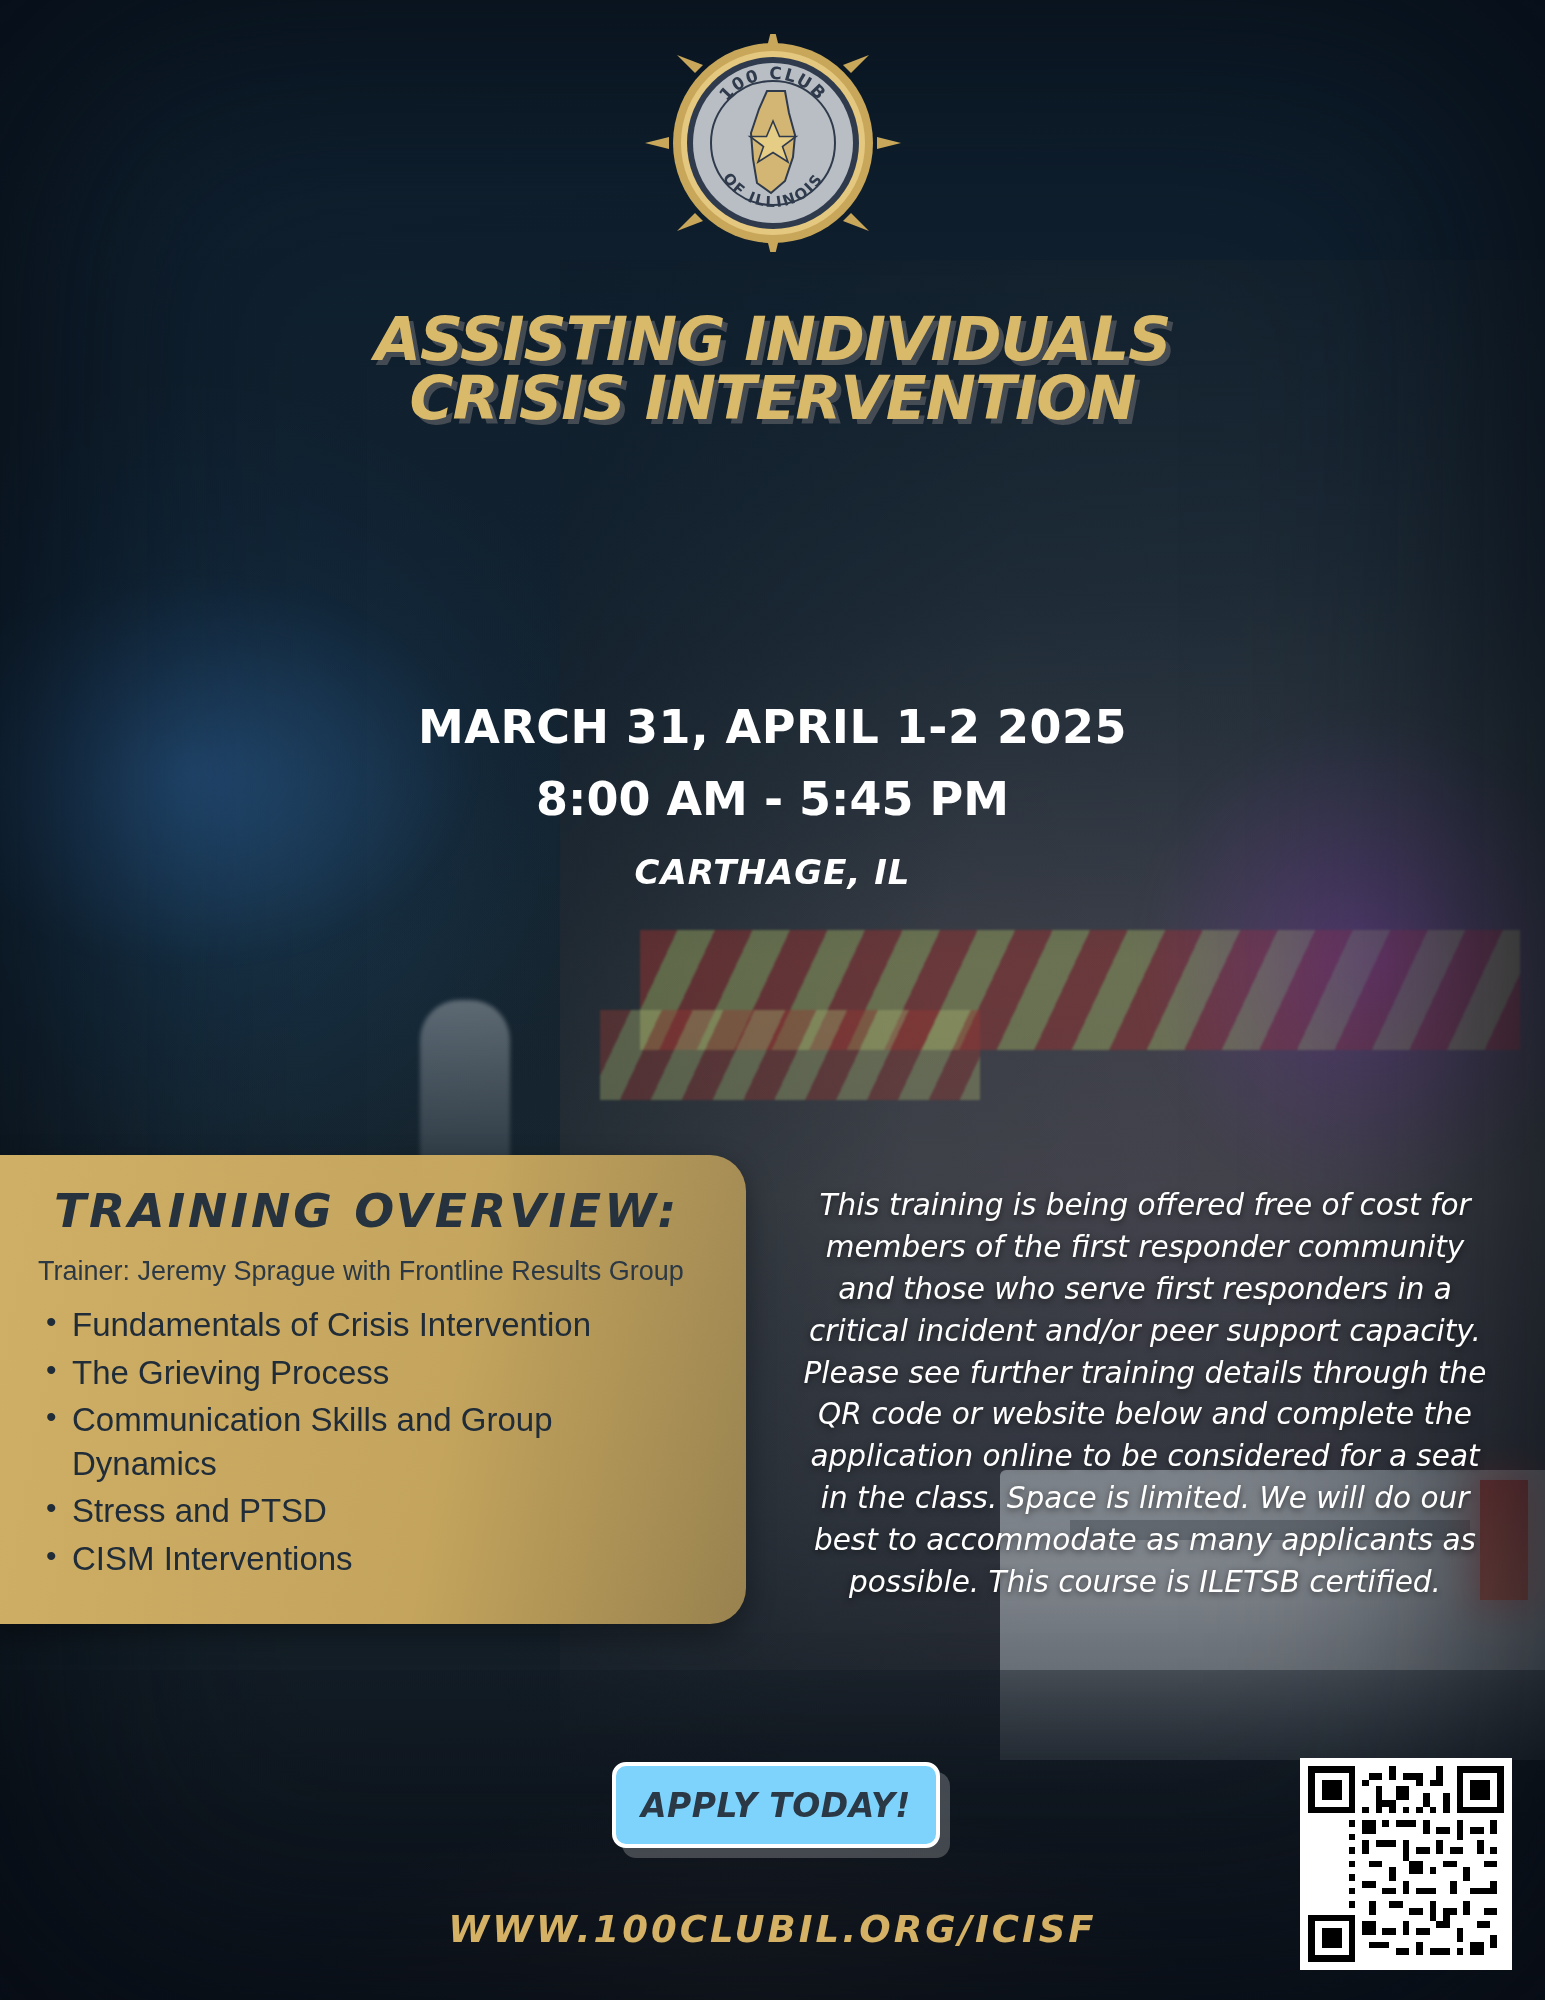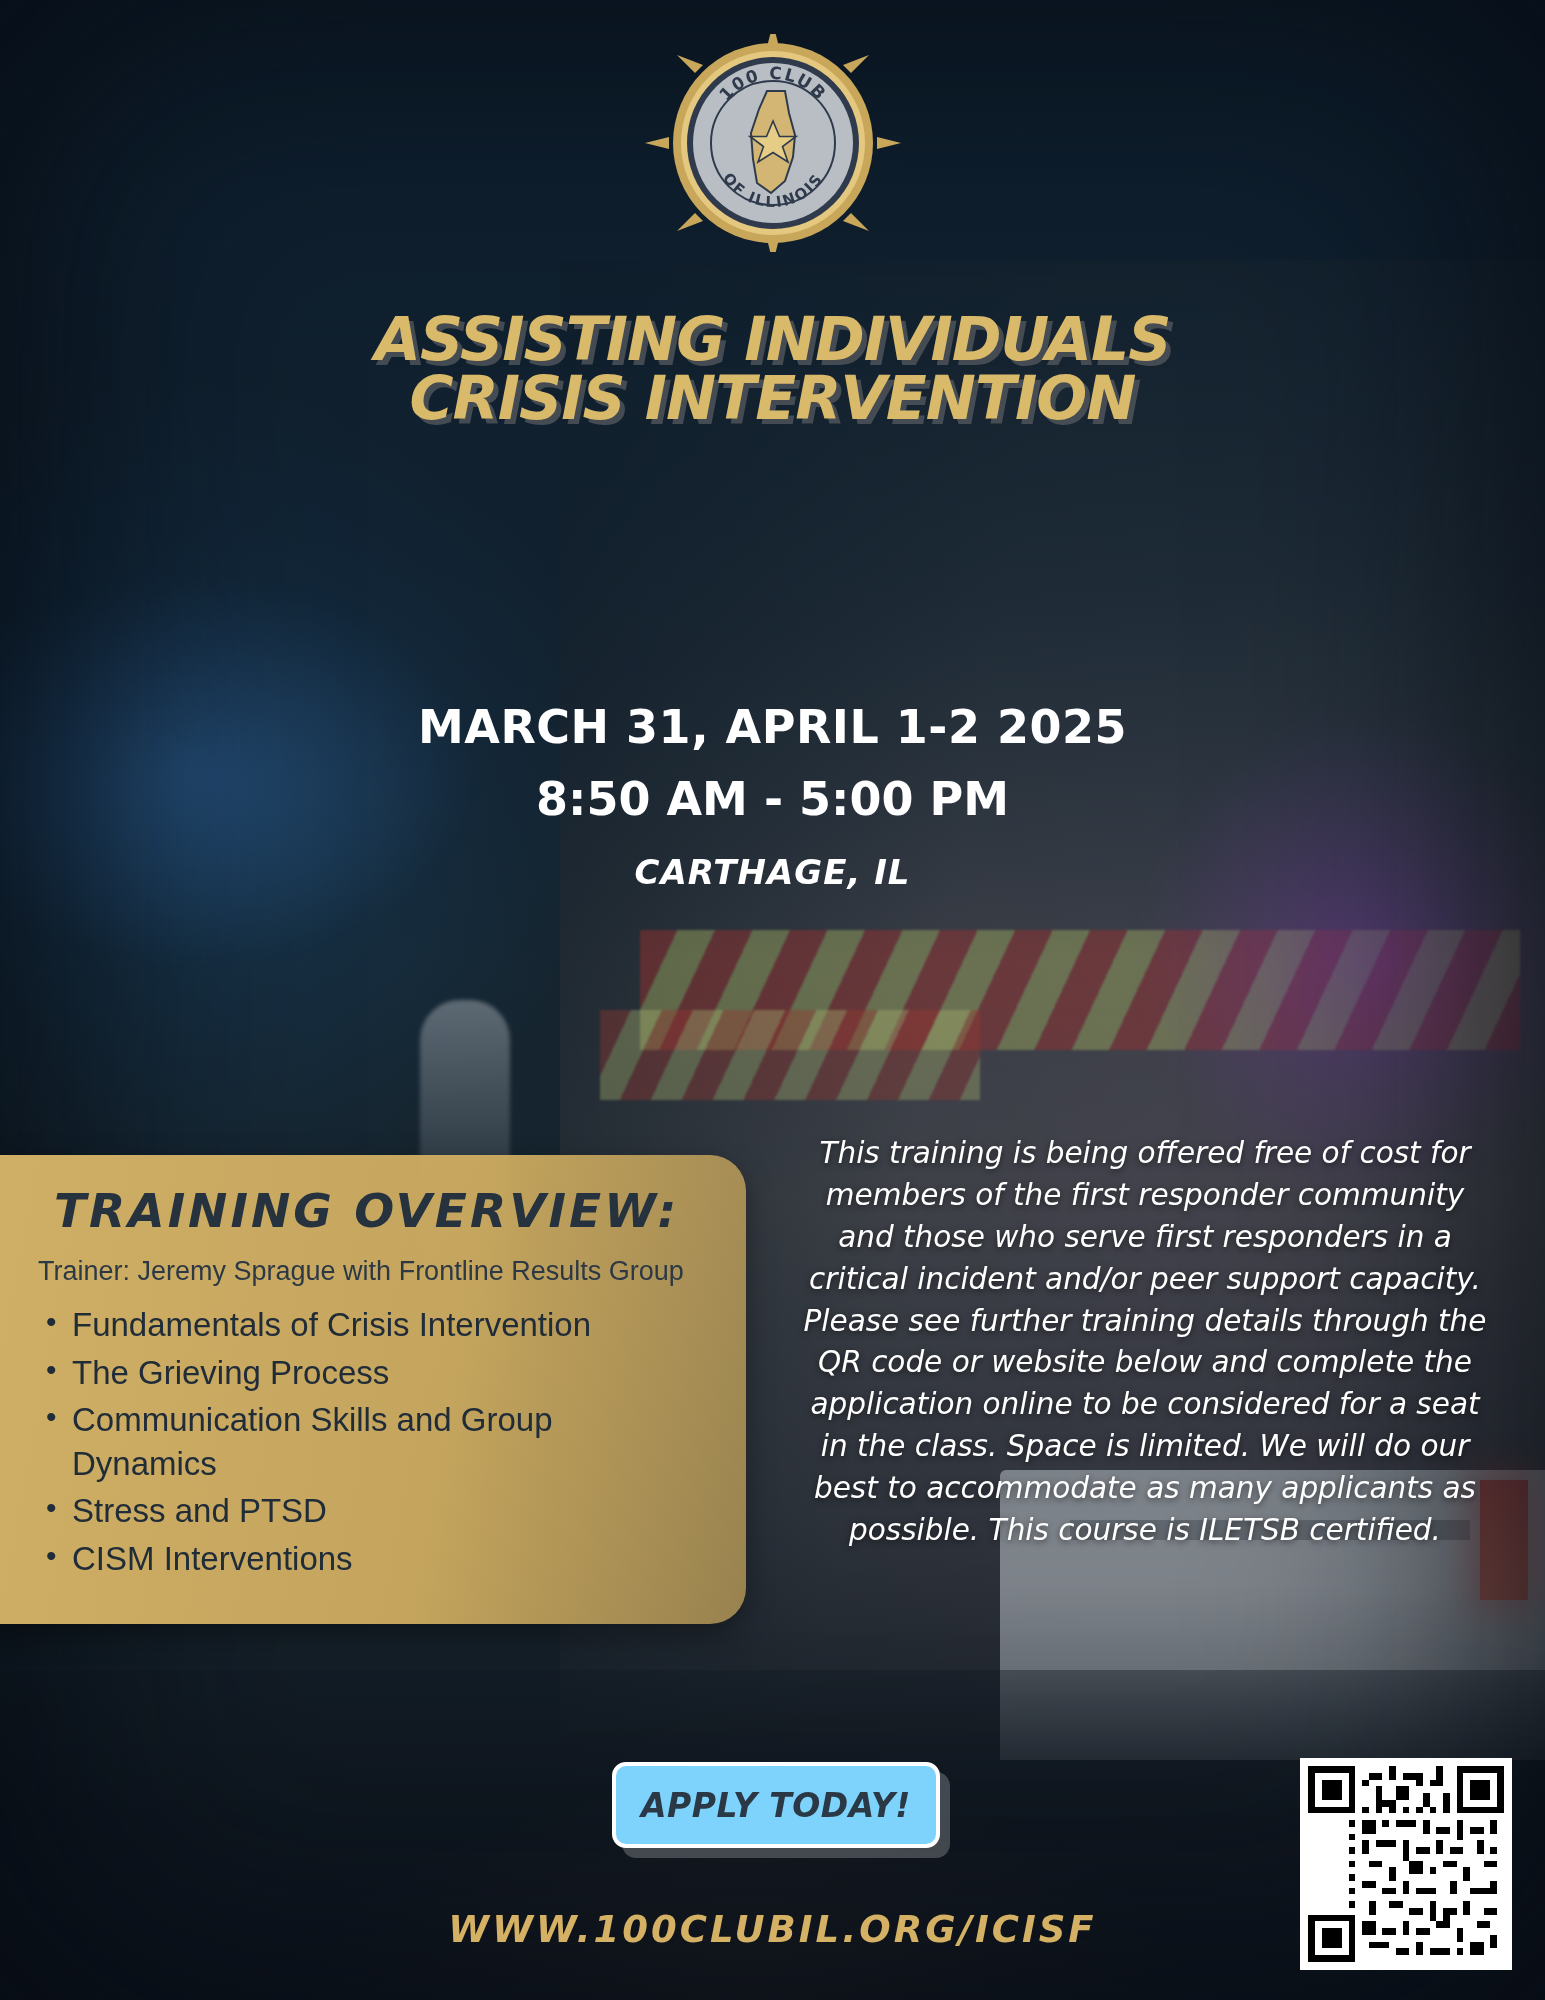--- a/index.html
+++ b/index.html
@@ -263,21 +263,21 @@
     position: absolute;
     left: -26px;
     top: -1px;
     font-size: 30px;
   }
 
   
   .rightcol {
     position: absolute;
     left: 800px;
-    top: 1133px;
+    top: 1185px;
     width: 690px;
     color: #ffffff;
     font-family: "DejaVu Sans", sans-serif;
     font-style: italic;
     font-size: 29.5px;
     line-height: 1.42;
     text-align: center;
     text-shadow: 0 2px 6px rgba(0,0,0,0.55);
   }
 
@@ -387,21 +387,21 @@
         </g>
       </svg>
     </div>
 
     <div class="headline">
       <span class="l2">ASSISTING INDIVIDUALS</span>
       <span class="l2">CRISIS INTERVENTION</span>
     </div>
 
     <div class="dateline">MARCH 31, APRIL 1-2 2025</div>
-    <div class="timeline-txt">8:50 AM - 5:00 PM</div>
+    <div class="timeline-txt">8:00 AM - 5:45 PM</div>
     <div class="cityline">CARTHAGE, IL</div>
 
     <div class="panel">
       <h2>TRAINING OVERVIEW:</h2>
       <p class="trainer">Trainer: Jeremy Sprague with Frontline Results Group</p>
       <ul>
         <li>Fundamentals of Crisis Intervention</li>
         <li>The Grieving Process</li>
         <li>Communication Skills and Group Dynamics</li>
         <li>Stress and PTSD</li>

